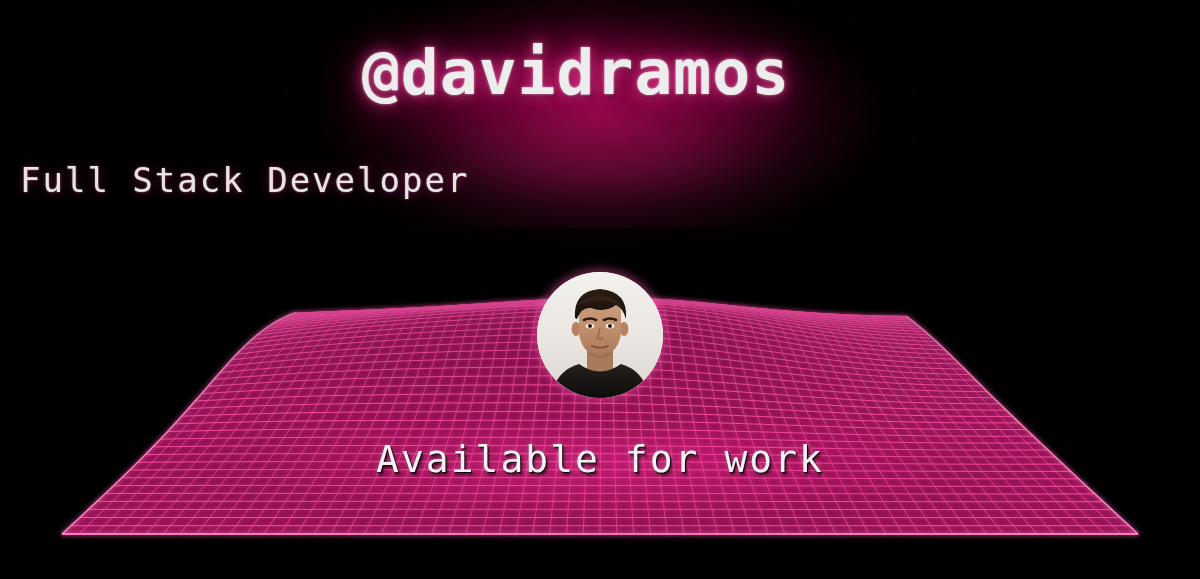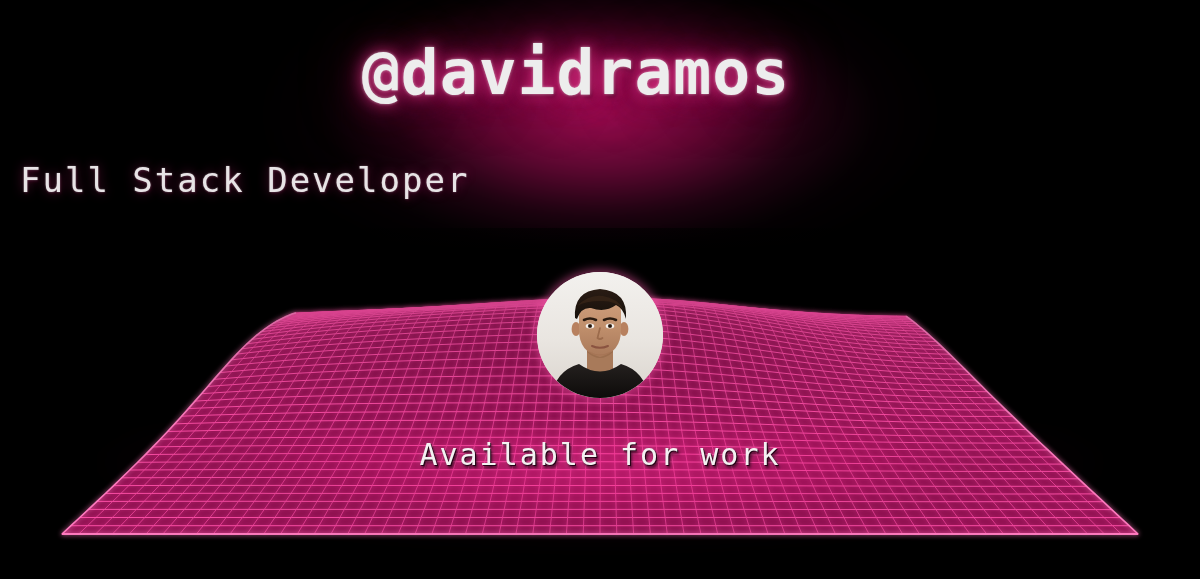--- a/index.html
+++ b/index.html
@@ -105,21 +105,21 @@
   }
 
   #status-text {
     position: absolute;
     top: 437px;
     left: 0;
     width: 1200px;
     text-align: center;
     font-family: "DejaVu Sans Mono", monospace;
     font-weight: 400;
-    font-size: 30px;
+    font-size: 38px;
     letter-spacing: 2px;
     color: #f4f1f2;
     text-shadow:
        1px 1px 0 rgba(20,0,12,0.85),
        2px 3px 3px rgba(20,0,12,0.75),
        0 0 7px rgba(255,255,255,0.25);
     white-space: nowrap;
   }
 
   

